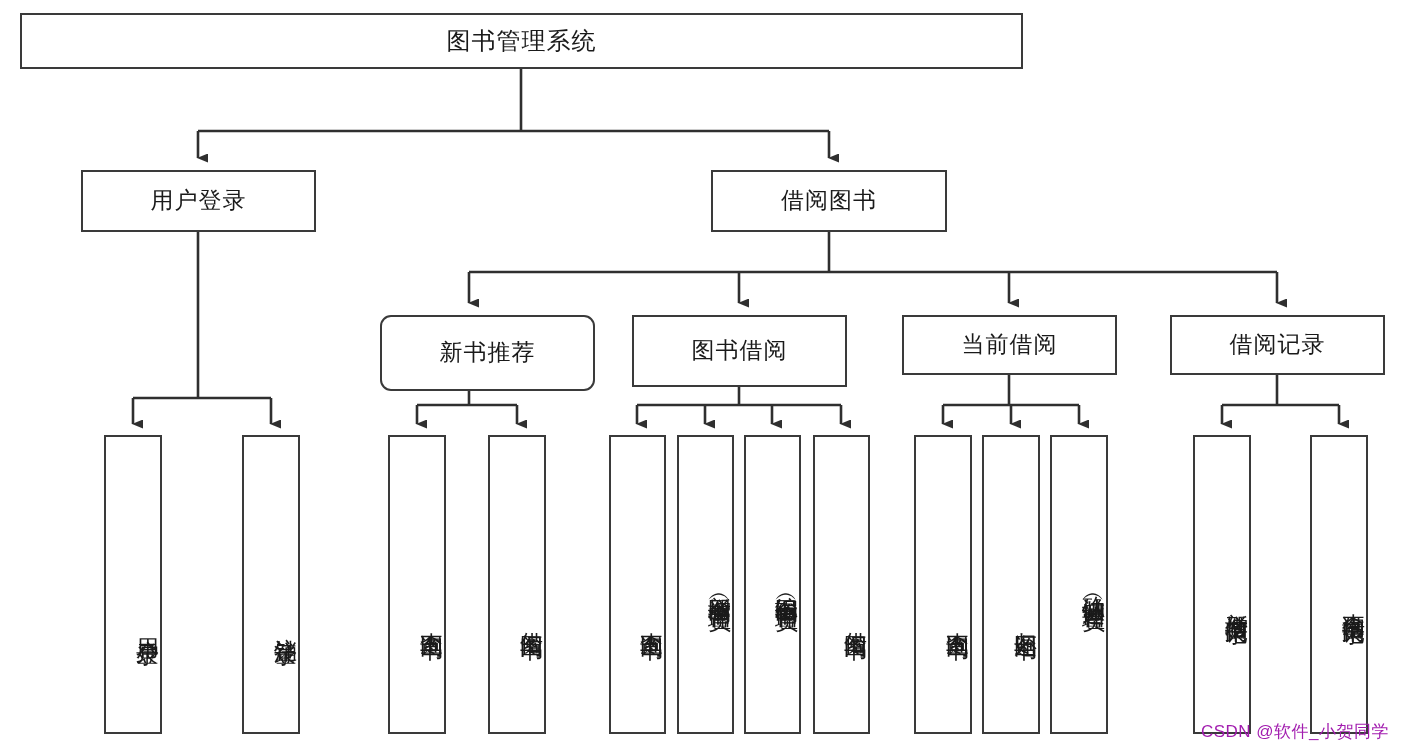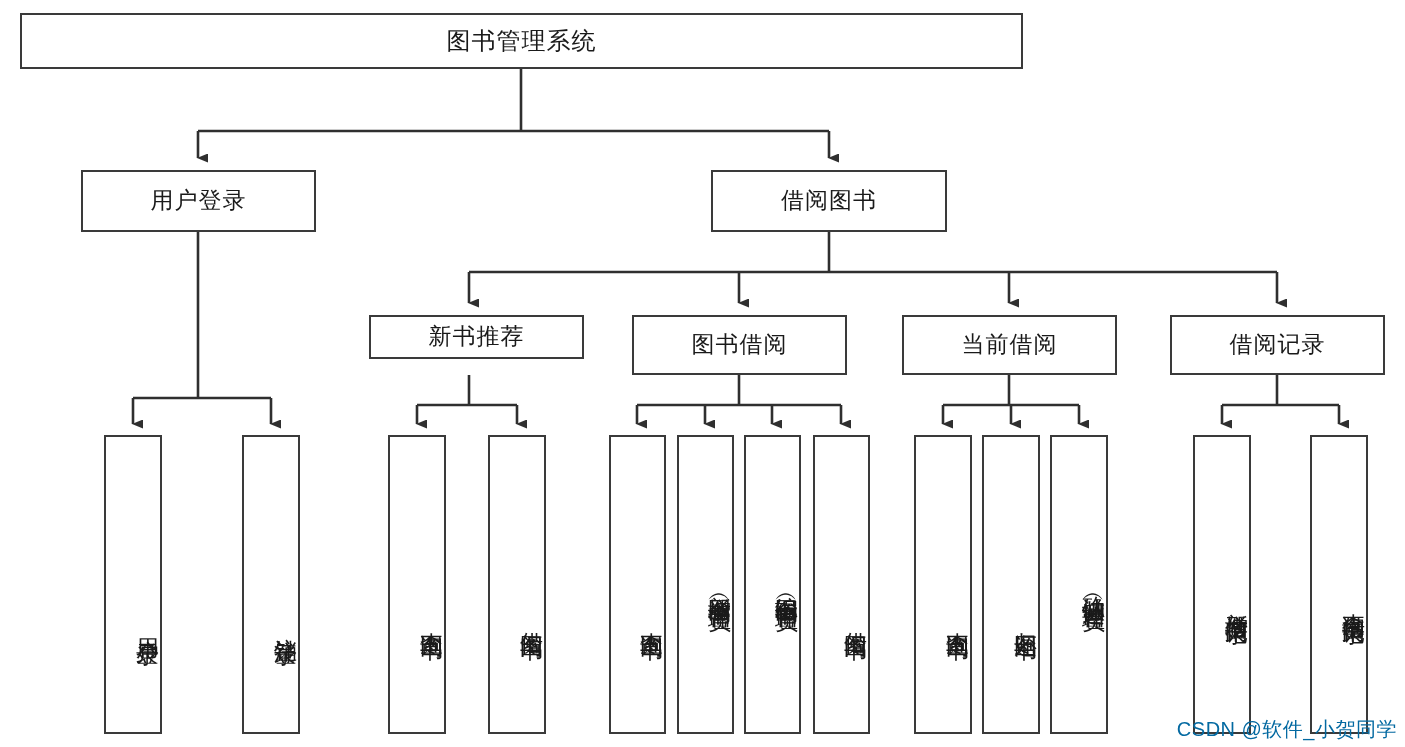--- a/index.html
+++ b/index.html
@@ -54,24 +54,24 @@
   .node.vertical .vtext {
     writing-mode: vertical-rl;
     text-orientation: upright;
     display: block;
   }
   #root-node {
     font-size: 24px;
   }
   #watermark {
     position: absolute;
-    right: 8px;
+    right: 16px;
     bottom: 4px;
-    font-size: 20px;
-    color: #0369a1;
+    font-size: 17px;
+    color: #a21caf;
     letter-spacing: 0.5px;
     white-space: nowrap;
     pointer-events: none;
   }
 </style>
 </head>
 <body>
 
 <div id="diagram-root">
 
@@ -124,23 +124,23 @@
       <path d="M1339,405 L1339,424" marker-end="url(#arrowhead)"></path>
     </g>
   </svg>
 
   <div class="node horizontal" id="root-node" style="left:20px; top:13px; width:1003px; height:56px;">图书管理系统</div>
 
   <div class="node horizontal" style="left:81px; top:170px; width:235px; height:62px;">用户登录</div>
 
   <div class="node horizontal" style="left:711px; top:170px; width:236px; height:62px;">借阅图书</div>
 
-  <div class="node horizontal" style="left:369px; top:315px; width:215px; height:44px;">新书推荐</div>
+  <div class="node horizontal" style="left:380px; top:315px; width:215px; height:76px;border-radius:11px;">新书推荐</div>
 
-  <div class="node horizontal" style="left:632px; top:315px; width:215px; height:60px;">图书借阅</div>
+  <div class="node horizontal" style="left:632px; top:315px; width:215px; height:72px;">图书借阅</div>
 
   <div class="node horizontal" style="left:902px; top:315px; width:215px; height:60px;text-align:right;">当前借阅</div>
 
   <div class="node horizontal" style="left:1170px; top:315px; width:215px; height:60px;text-align:center;">借阅记录</div>
 
   <div class="node vertical" style="left:104px; top:435px; width:58px; height:299px; padding-top:78px;">
     <span class="vtext">用户登录</span>
   </div>
 
   <div class="node vertical" style="left:242px; top:435px; width:58px; height:299px; padding-top:78px;">

